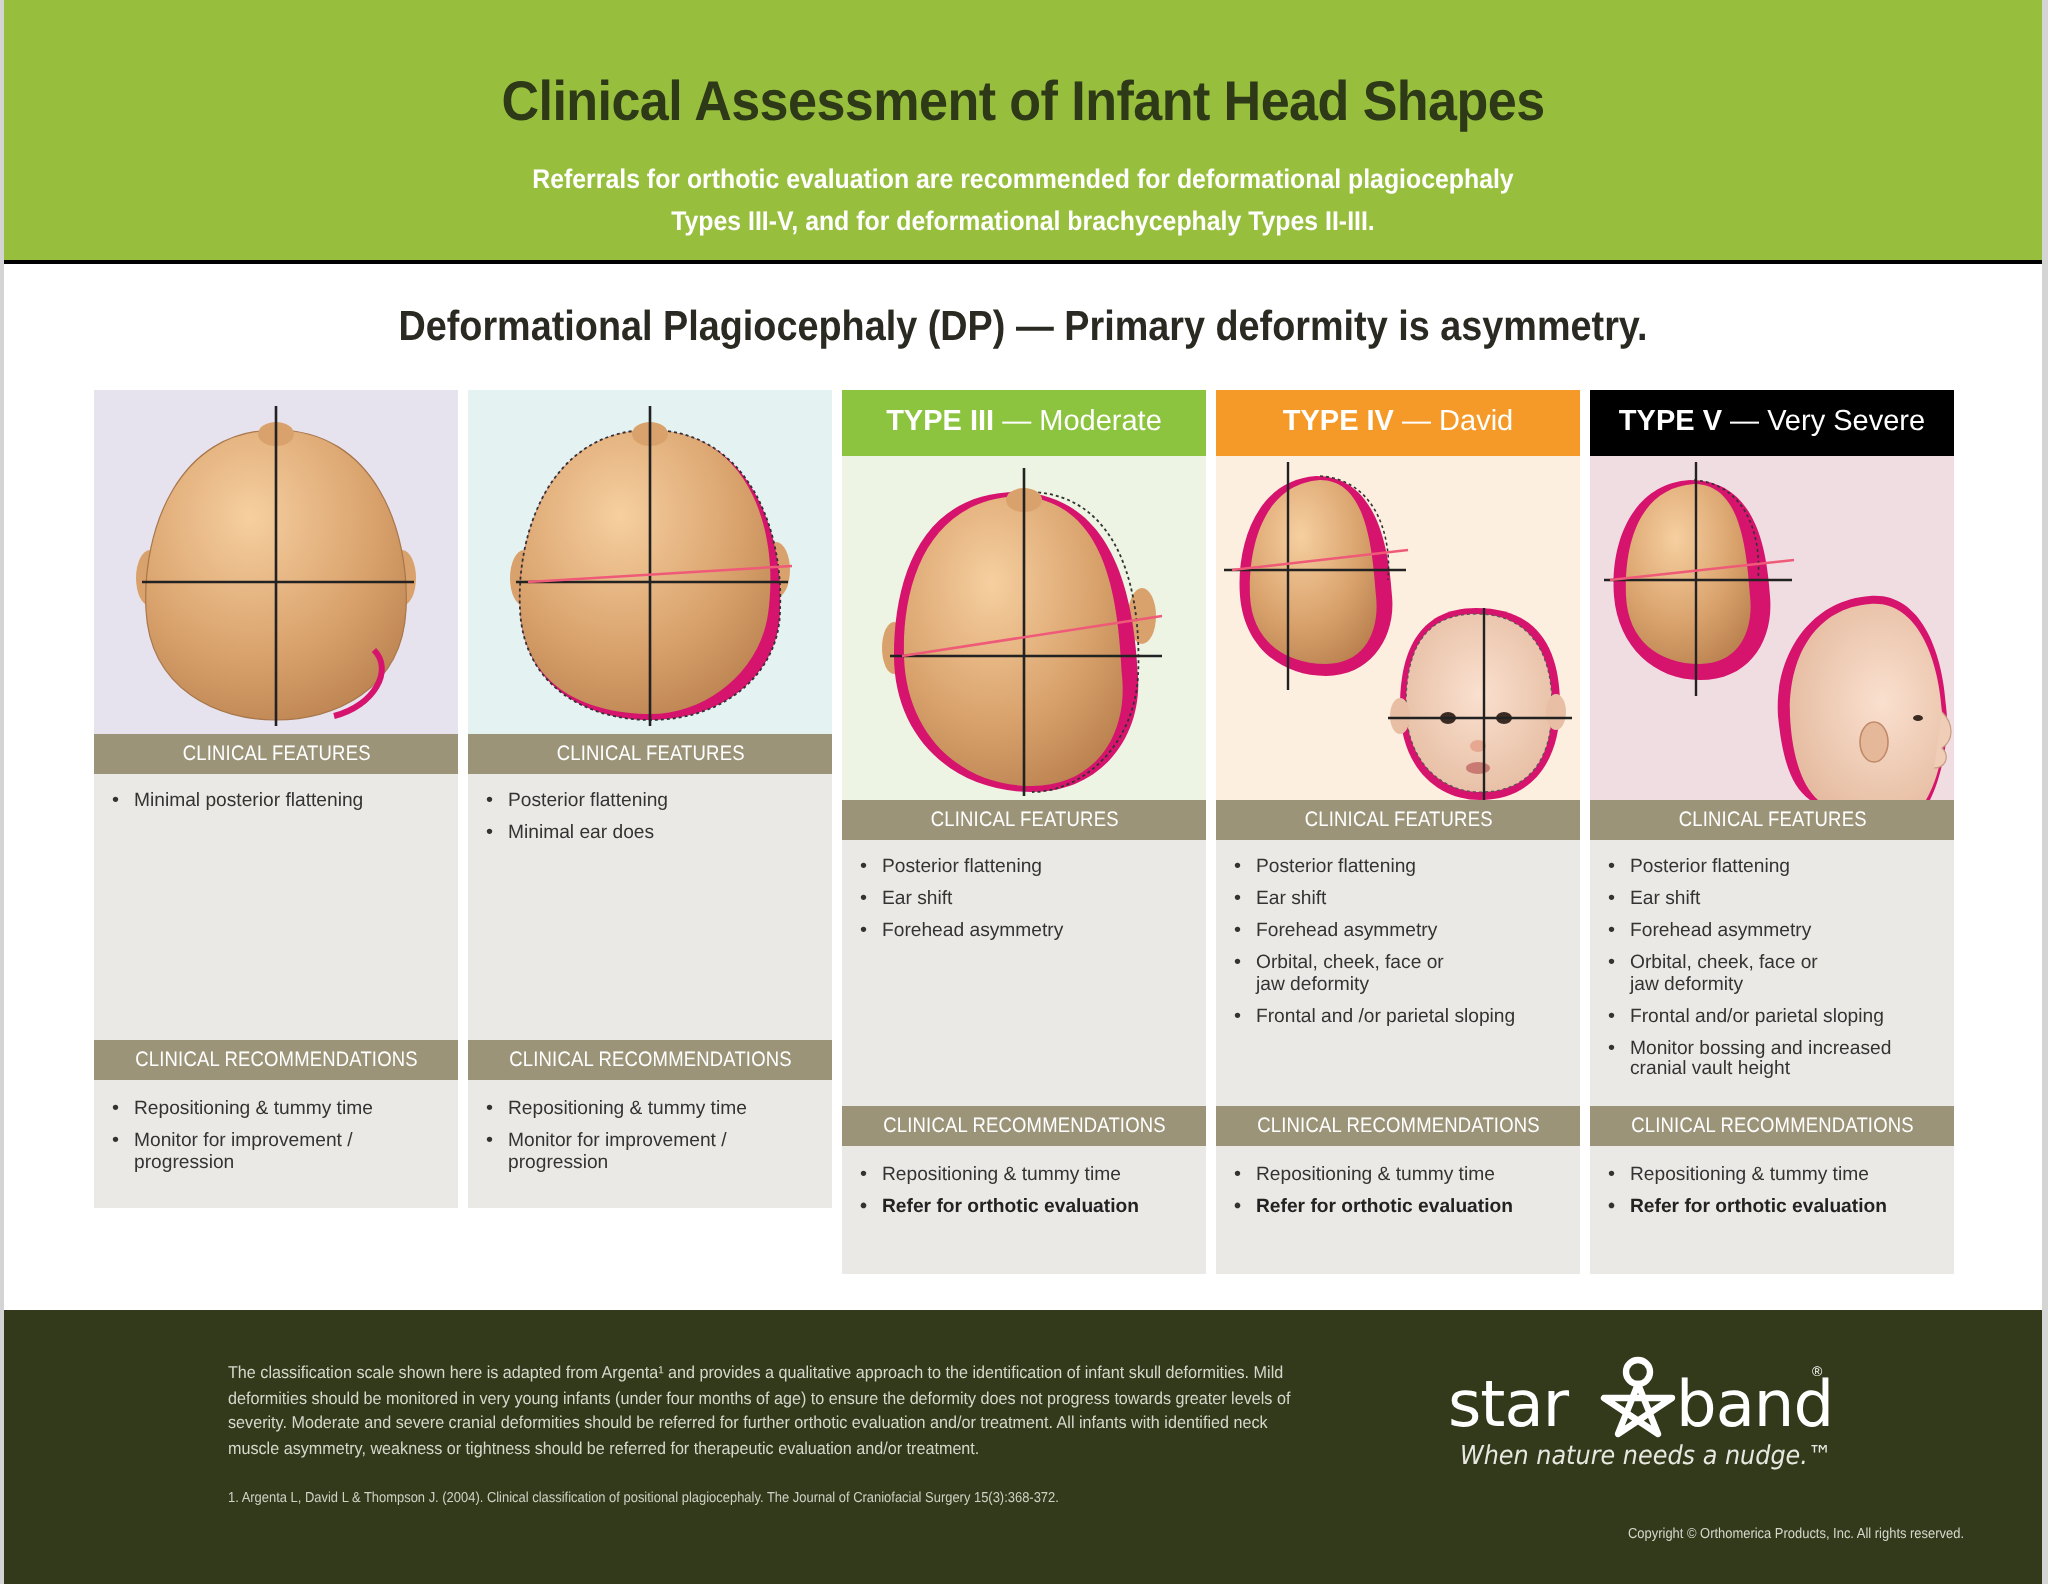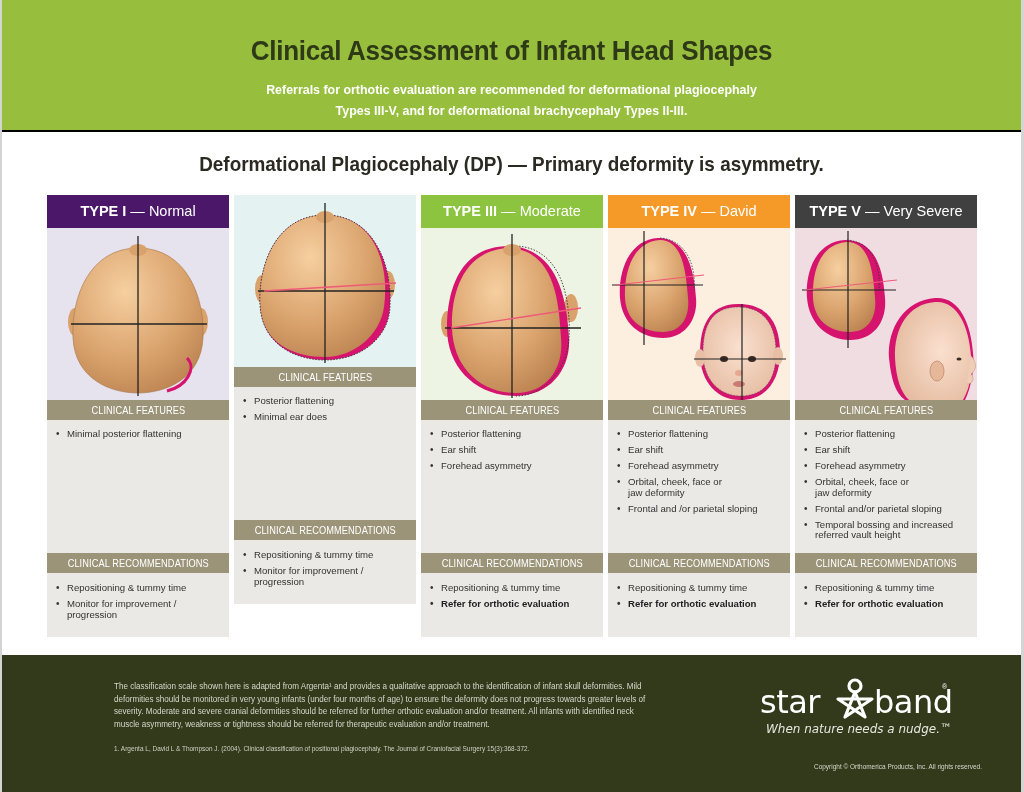--- a/index.html
+++ b/index.html
@@ -18,21 +18,21 @@
   .col .sec-head span { display: inline-block; transform: scaleX(0.88); }
   .col .features { height: 133px; background: #ebe9e5; padding: 9px 8px 0 9px; }
   .col .recs { height: 64px; background: #ebe9e5; padding: 10px 8px 4px 9px; }
   ul { list-style: none; }
   li { position: relative; padding-left: 11px; font-size: 9.6px; color: #333333; line-height: 10.5px; margin-bottom: 5.5px; }
   li::before { content: "\2022"; position: absolute; left: 0; top: 0; font-size: 10px; color: #333; }
   li.bold { font-weight: bold; color: #222; }
   .footer { position: absolute; left: 0; top: 655px; width: 1019px; height: 167px; background: #323a1b; }
   .footer .para { position: absolute; left: 112px; top: 25px; width: 570px; font-size: 8.6px; line-height: 12.6px; color: #d6d8cc; transform: scaleX(0.94); transform-origin: left top; }
   .footer .ref { position: absolute; left: 112px; top: 89px; width: 600px; font-size: 7.2px; color: #cfd1c4; transform: scaleX(0.9); transform-origin: left top; }
-  .logo { position: absolute; left: 722px; top: 22px; width: 200px; height: 60px; margin-left: 36px; }
+  .logo { position: absolute; left: 722px; top: 22px; width: 200px; height: 60px; }
   .logo .word { position: absolute; top: 6px; font-size: 32px; color: #ffffff; font-family: "DejaVu Sans", sans-serif; font-weight: normal; letter-spacing: -0.5px; }
   .logo .tag { position: absolute; top: 44px; left: 6px; font-size: 13px; color: #e8e8e0; font-family: "DejaVu Sans", sans-serif; font-style: italic; white-space: nowrap; transform: scaleX(0.92); transform-origin: left top; }
   .copyright { position: absolute; left: 812px; top: 107px; font-size: 7.2px; color: #d6d8cc; white-space: nowrap; transform: scaleX(0.9); transform-origin: left top; }
   svg { display: block; }
 </style>
 </head>
 <body>
 
 <div class="page">
 
@@ -40,21 +40,20 @@
     <h1>Clinical Assessment of Infant Head Shapes</h1>
     <div class="sub">
       <div>Referrals for orthotic evaluation are recommended for deformational plagiocephaly</div>
       <div>Types III-V, and for deformational brachycephaly Types II-III.</div>
     </div>
   </div>
 
   <div class="section-title">Deformational Plagiocephaly (DP) — Primary deformity is asymmetry.</div>
 
   <div class="col" id="col0" style="left:45px;">
-    <div class="type-head" style="background:#4b1769;"><b>TYPE I</b><span> — </span><span>Normal</span></div>
     <div class="illus" style="background:#e6e2ee;">
       <svg width="182" height="172" viewBox="0 0 182 172">
         <defs>
           <radialGradient id="skin0" cx="0.4" cy="0.3" r="0.8">
               <stop offset="0" stop-color="#f6cfa0"></stop>
               <stop offset="0.6" stop-color="#d9a26c"></stop>
               <stop offset="1" stop-color="#b9804e"></stop>
             </radialGradient>
         </defs>
         <ellipse cx="28" cy="94" rx="7" ry="14" fill="#d9a26c"></ellipse>
@@ -205,21 +204,21 @@
     <div class="sec-head"><span>CLINICAL RECOMMENDATIONS</span></div>
     <div class="recs">
       <ul>
         <li>Repositioning &amp; tummy time</li>
         <li class="bold">Refer for orthotic evaluation</li>
       </ul>
     </div>
   </div>
 
   <div class="col" id="col4" style="left:793px;">
-    <div class="type-head" style="background:#404040;"><b>TYPE V</b><span> — </span><span>Very Severe</span></div>
+    <div class="type-head" style="background:#000000;"><b>TYPE V</b><span> — </span><span>Very Severe</span></div>
     <div class="illus" style="background:#f0dde2;">
       <svg width="182" height="172" viewBox="0 0 182 172">
         <defs>
           <radialGradient id="skin4" cx="0.4" cy="0.3" r="0.8">
               <stop offset="0" stop-color="#f6cfa0"></stop>
               <stop offset="0.6" stop-color="#d9a26c"></stop>
               <stop offset="1" stop-color="#b9804e"></stop>
             </radialGradient>
           <radialGradient id="side4" cx="0.6" cy="0.5" r="0.7">
               <stop offset="0" stop-color="#fae0cf"></stop>
@@ -242,21 +241,21 @@
       </svg>
     </div>
     <div class="sec-head"><span>CLINICAL FEATURES</span></div>
     <div class="features">
       <ul>
         <li>Posterior flattening</li>
         <li>Ear shift</li>
         <li>Forehead asymmetry</li>
         <li style="width:120px;">Orbital, cheek, face or jaw deformity</li>
         <li>Frontal and/or parietal sloping</li>
-        <li style="width:160px;">Temporal bossing and increased referred vault height</li>
+        <li style="width:160px;">Monitor bossing and increased cranial vault height</li>
       </ul>
     </div>
     <div class="sec-head"><span>CLINICAL RECOMMENDATIONS</span></div>
     <div class="recs">
       <ul>
         <li>Repositioning &amp; tummy time</li>
         <li class="bold">Refer for orthotic evaluation</li>
       </ul>
     </div>
   </div>

